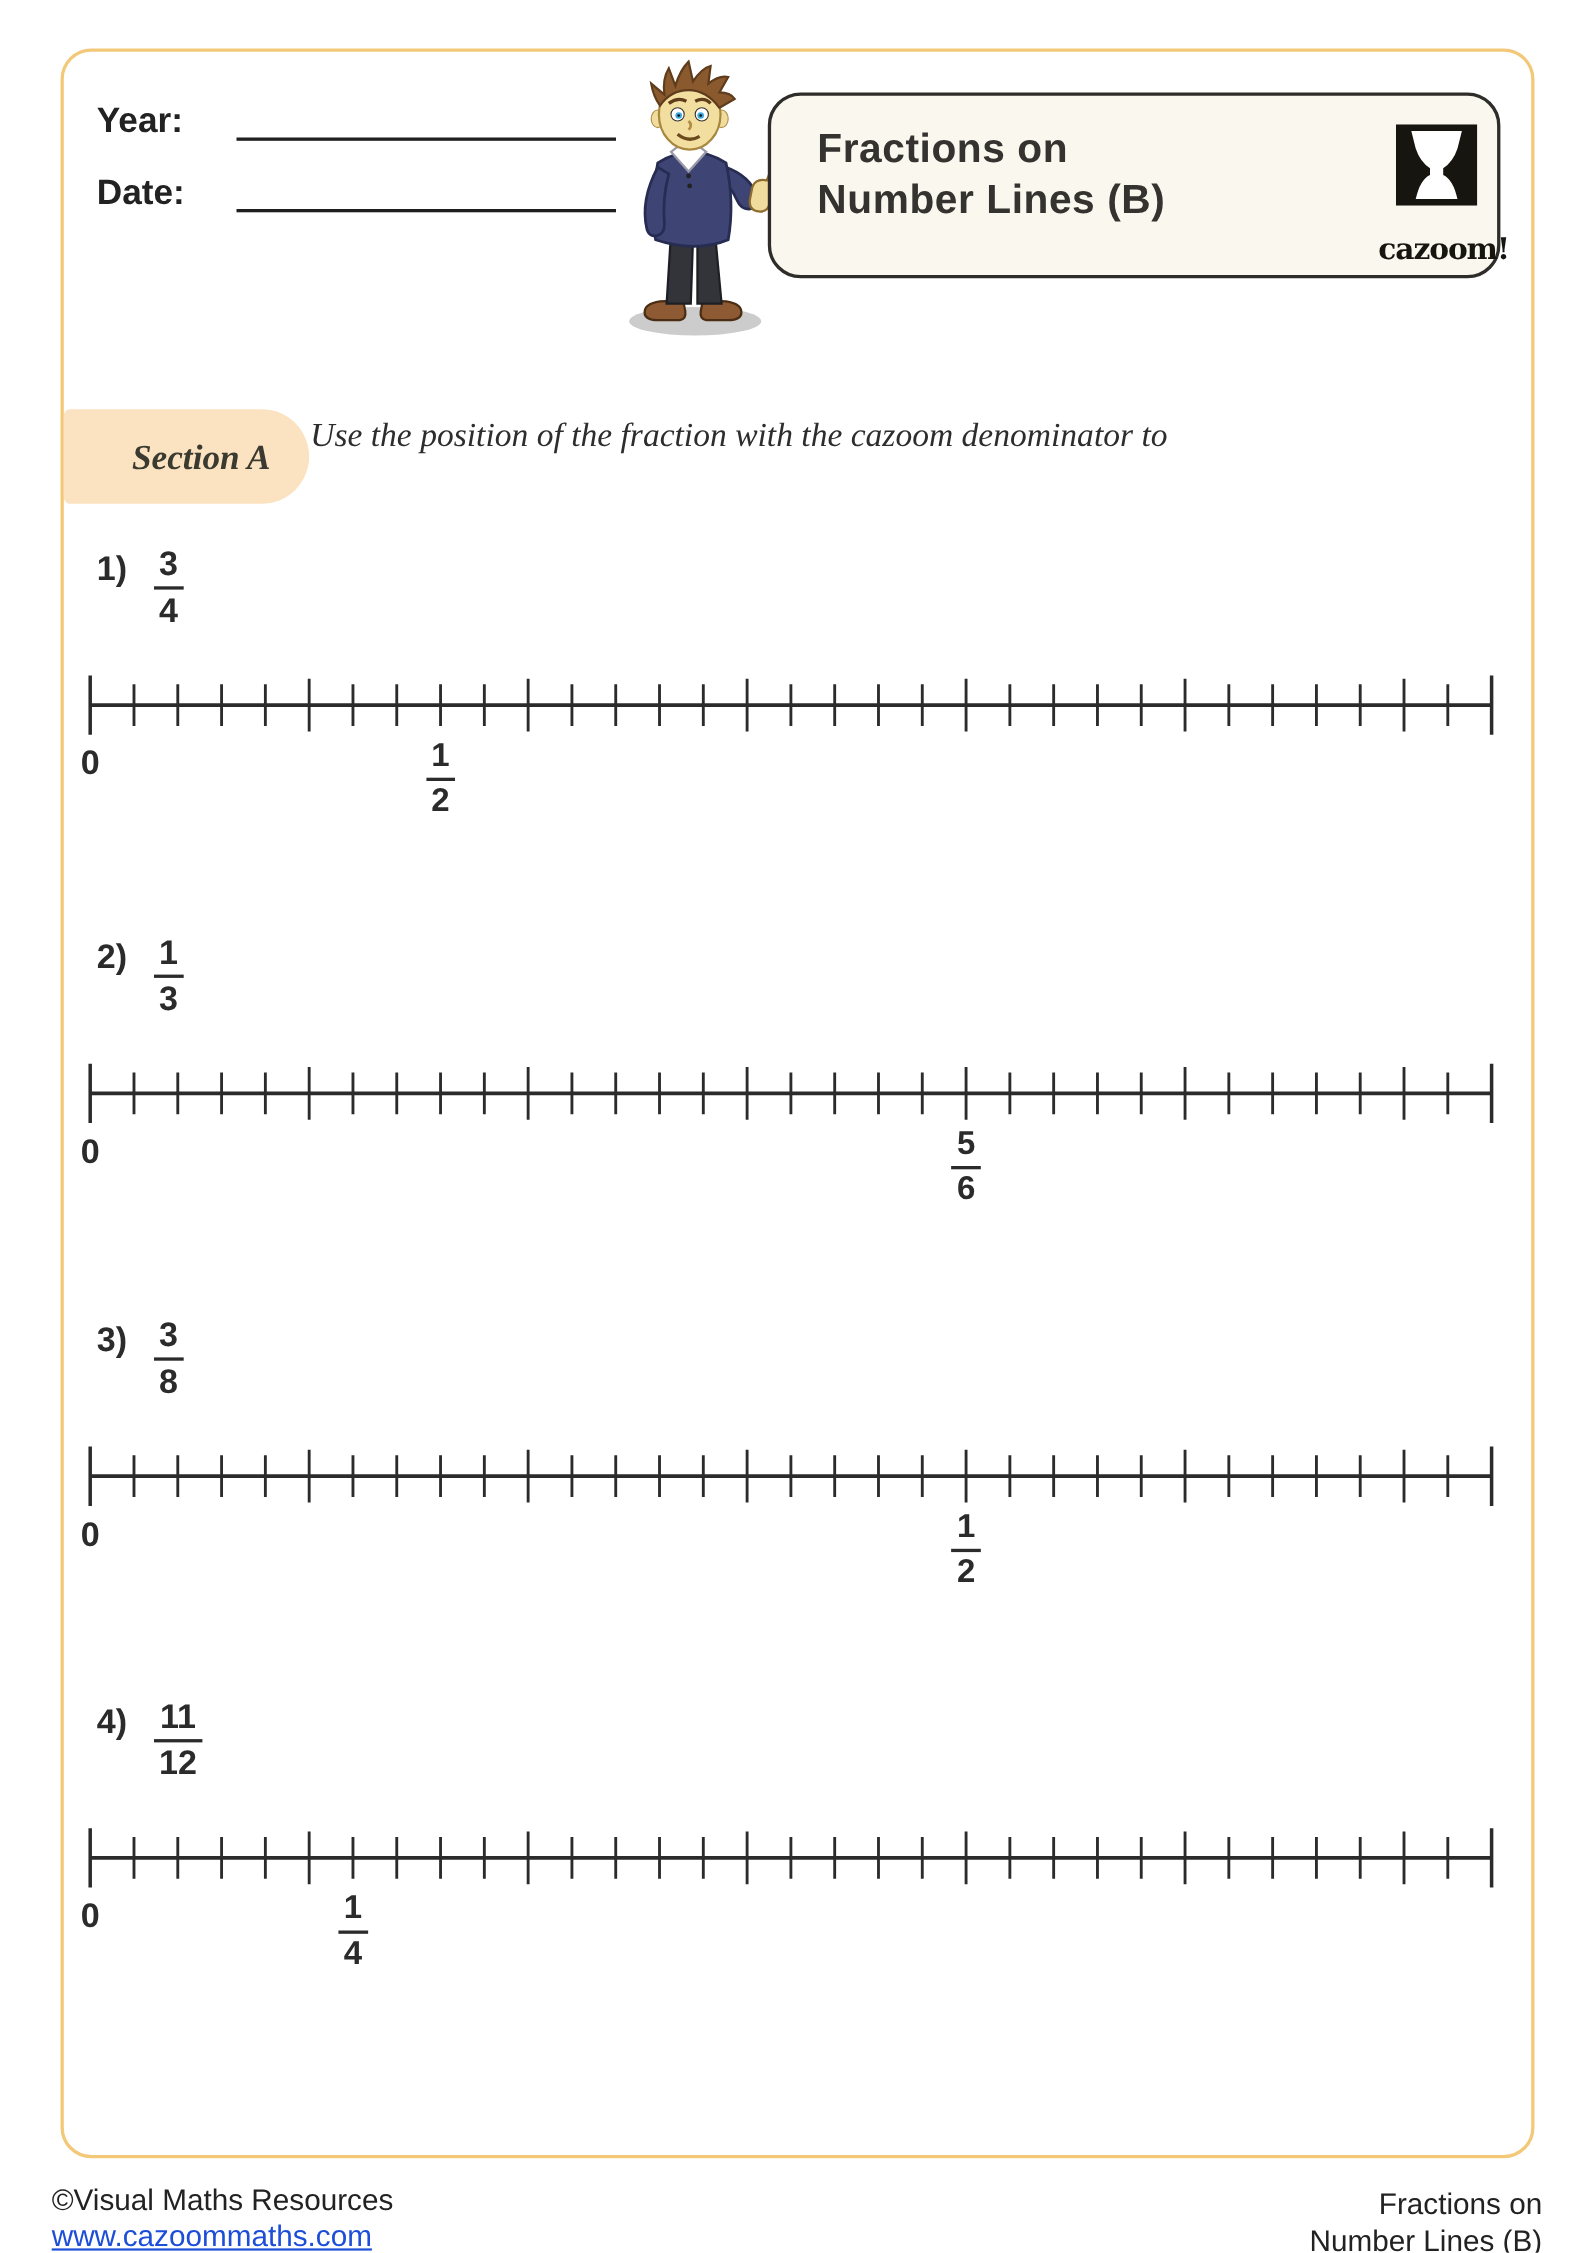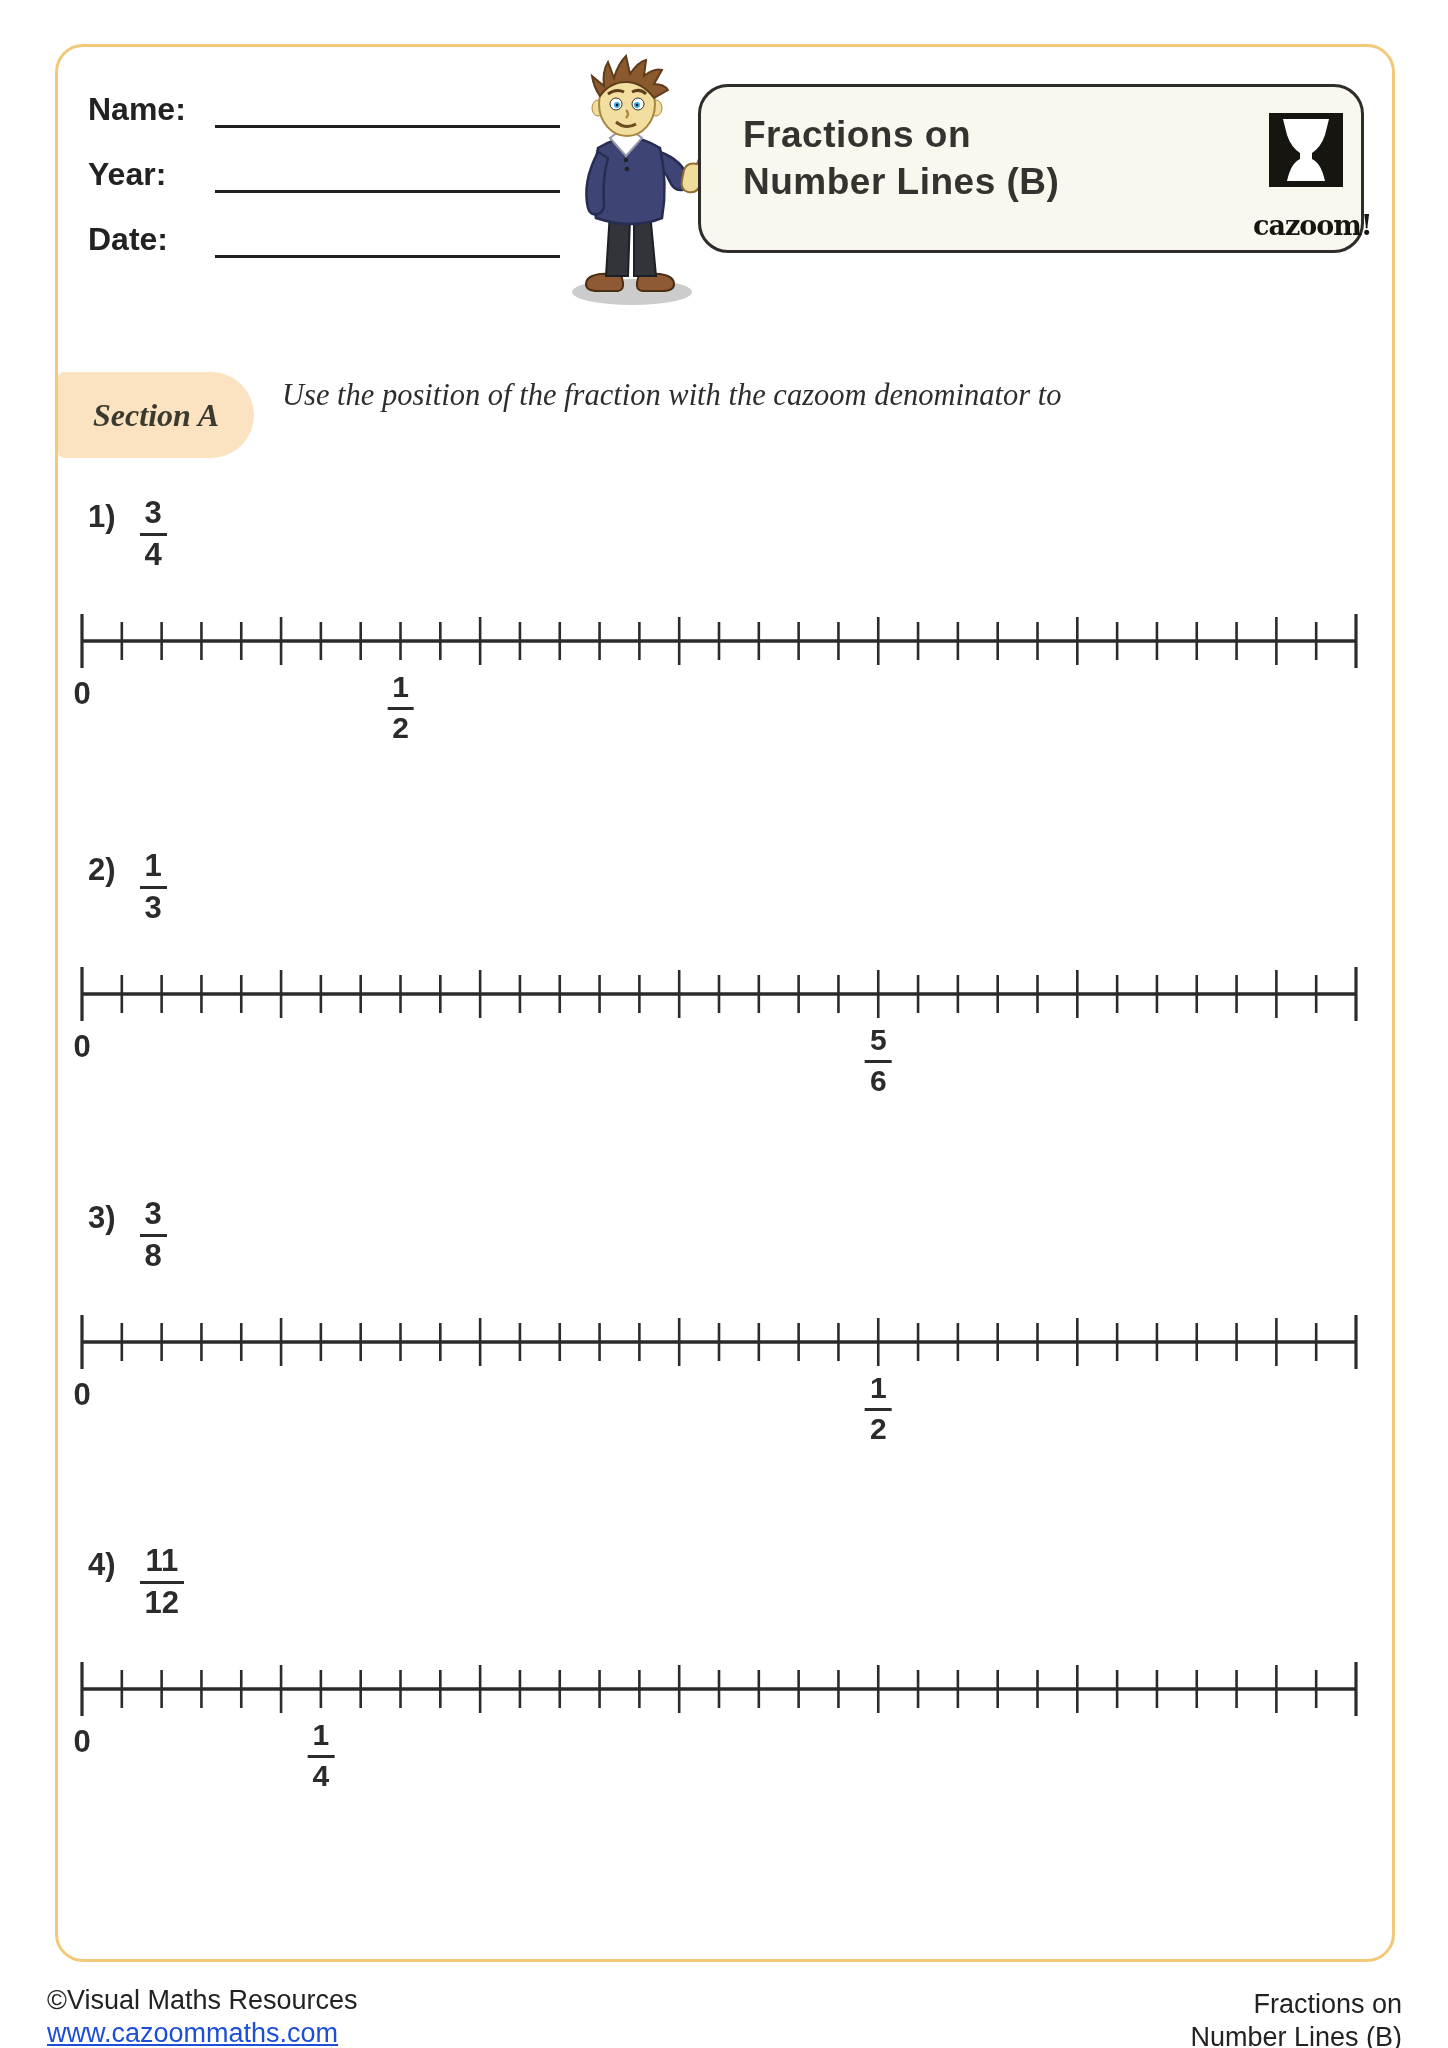--- a/index.html
+++ b/index.html
@@ -17,21 +17,21 @@
   
   .title-box{position:absolute;left:698px;top:84px;width:660px;height:163px;border:3.5px solid #2e2d29;border-radius:30px;background:#faf7ee;}
   .title-text{position:absolute;left:42px;top:24px;font-size:37px;font-weight:bold;line-height:47px;color:#34332f;letter-spacing:.5px;}
   .logo{position:absolute;left:552px;top:26px;width:106px;text-align:center;}
   .logo .logo-word{font-family:"DejaVu Serif","Liberation Serif",serif;font-weight:bold;font-size:27px;letter-spacing:-1px;color:#16150f;margin-top:19px;}
 
   
   .mascot{position:absolute;left:548px;top:52px;width:166px;height:256px;}
 
   
-  .section-pill{position:absolute;left:58px;top:372px;width:196px;height:86px;background:#fbe2c0;border-radius:6px 44px 44px 6px;display:flex;align-items:center;justify-content:center;}
+  .section-pill{position:absolute;left:58px;top:372px;width:196px;height:86px;background:#fbe2c0;border-radius:6px 44px 44px 6px;display:flex;align-items:center;justify-content:center;padding-left:27px;}
   .section-pill span{font-family:"Liberation Serif",serif;font-style:italic;font-weight:bold;font-size:32px;color:#3a3a30;}
   .instruction{position:absolute;left:282px;top:374px;font-family:"Liberation Serif",serif;font-style:italic;font-size:30.5px;line-height:43px;color:#2d2d2d;}
 
   
   .problem{position:absolute;left:0;width:1448px;height:300px;}
   .prob-head{position:absolute;left:88px;top:5px;display:flex;align-items:flex-start;gap:24px;}
   .p-num{font-weight:bold;font-size:31px;color:#2b2b2b;margin-top:2px;}
   .frac{display:inline-flex;flex-direction:column;align-items:center;font-weight:bold;color:#2b2b2b;line-height:1.02;}
   .frac .bar{align-self:stretch;border-top:3.4px solid #2b2b2b;margin:4px 0 3px;}
   .frac span{padding:0 5px;}
@@ -45,24 +45,20 @@
   .footer-left{position:absolute;left:47px;top:1984px;font-size:27px;line-height:33px;color:#222;}
   .footer-left a{color:#1d4ed8;text-decoration:underline;cursor:pointer;}
   .footer-right{position:absolute;right:46px;top:1988px;font-size:27px;line-height:33px;color:#222;text-align:right;}
 </style>
 </head>
 <body>
 
 <div class="frame"></div>
 
 <div class="id-block">
-  <div class="id-row">
-    <span class="lab">Name:</span>
-    <span class="blank"></span>
-  </div>
   <div class="id-row">
     <span class="lab">Year:</span>
     <span class="blank"></span>
   </div>
   <div class="id-row">
     <span class="lab">Date:</span>
     <span class="blank"></span>
   </div>
 </div>
 

